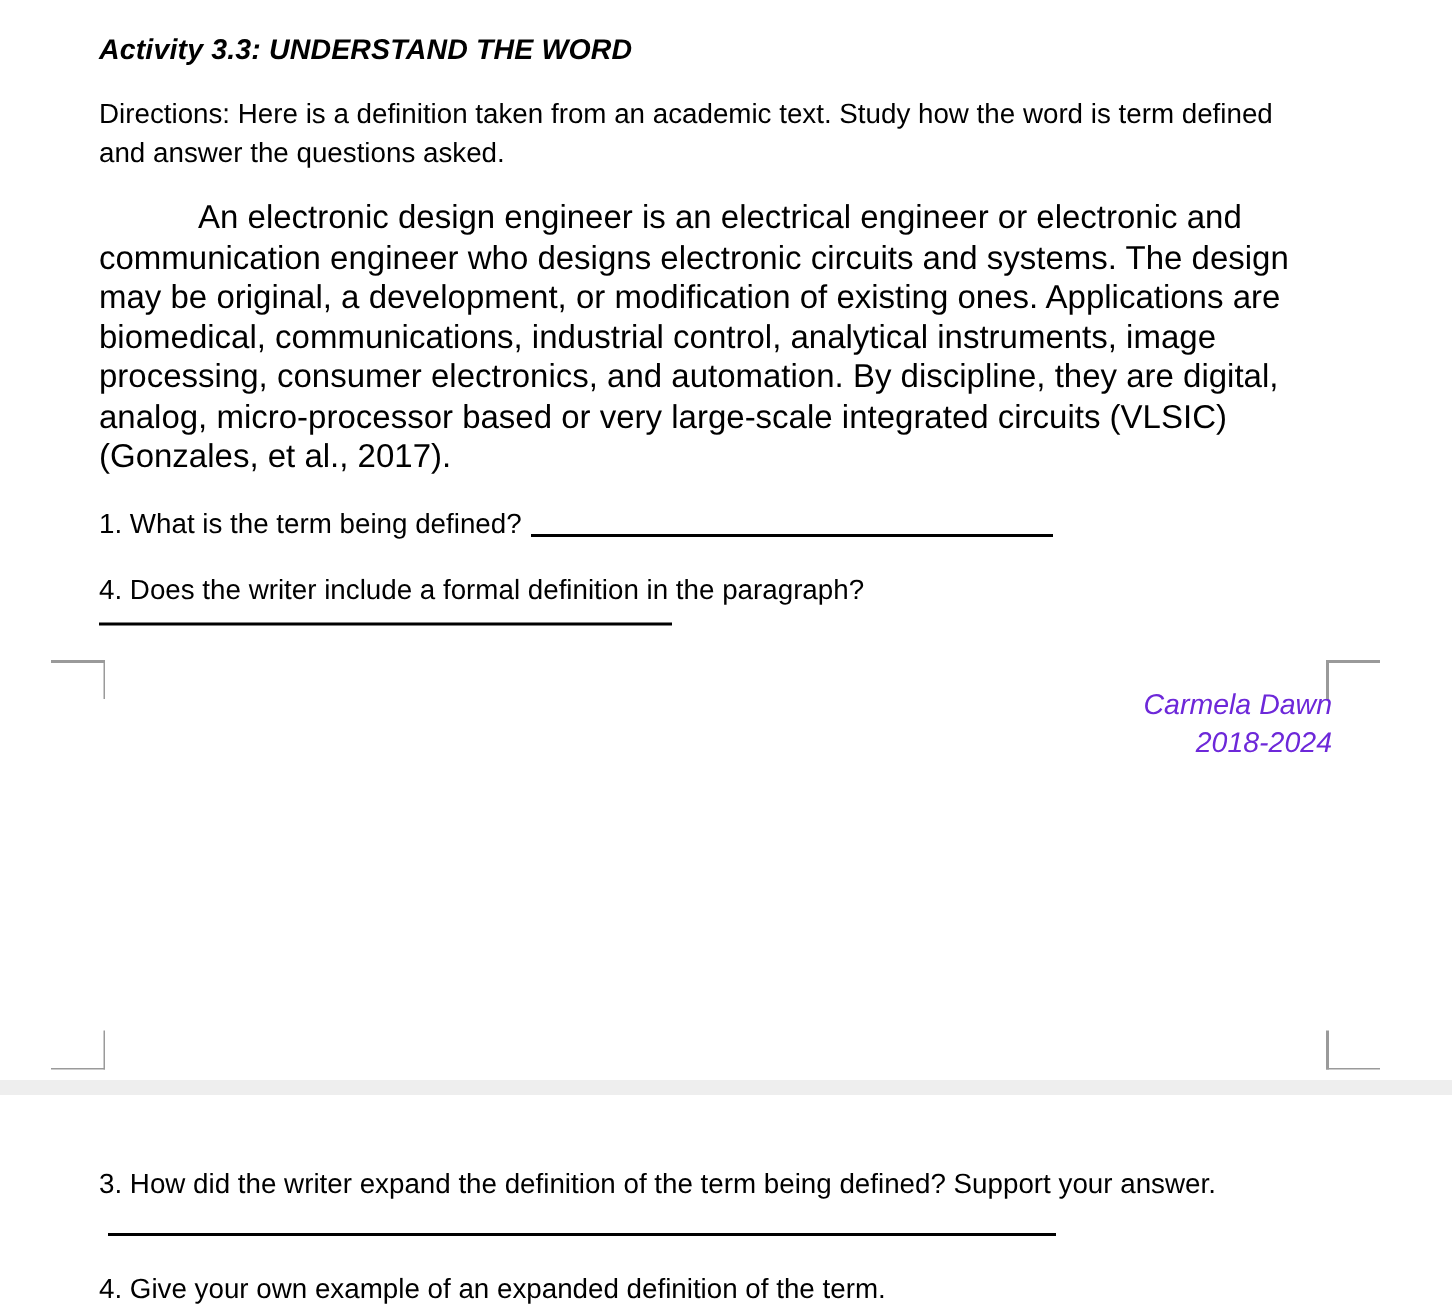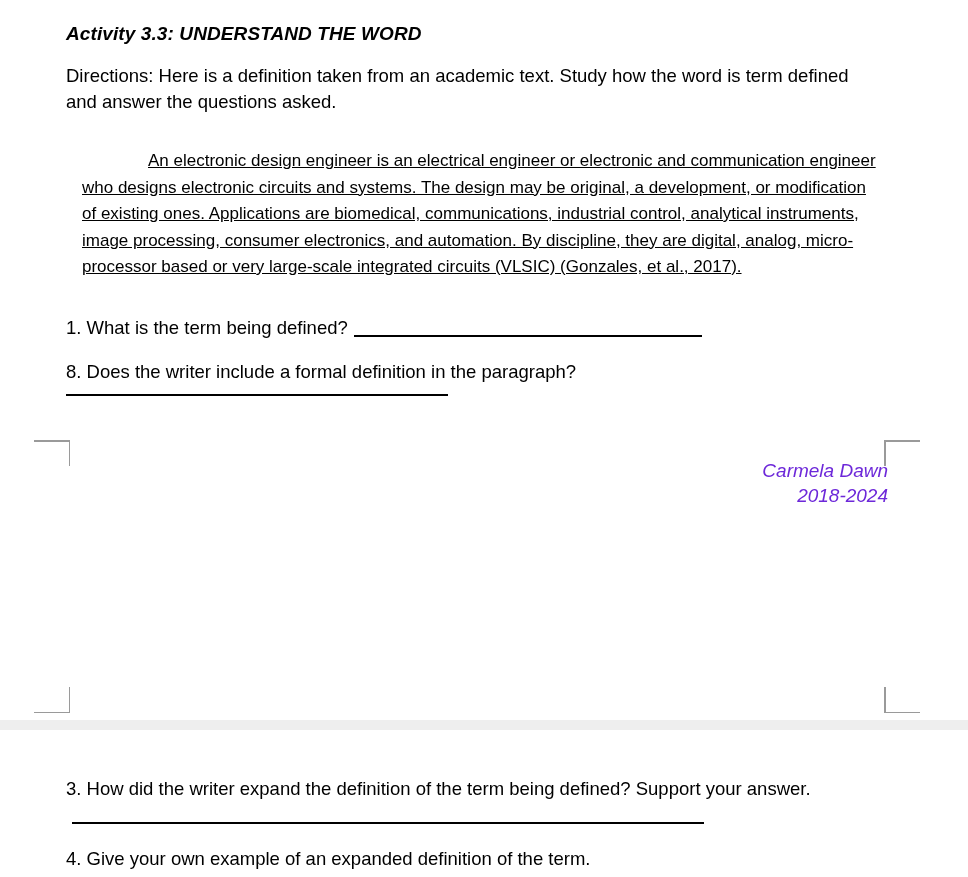--- a/index.html
+++ b/index.html
@@ -52,27 +52,26 @@
 
   .directions {
     font-size: 18.5px;
     line-height: 26px;
     margin: 0;
     padding-top: 16px;
     max-width: 800px;
   }
 
   .body-paragraph {
-    font-size: 17px;
+    font-size: 22px;
     line-height: 26.5px;
-    margin: 16px;
+    margin: 0;
     padding-top: 17px;
     text-indent: 66px;
     max-width: 800px;
-    text-decoration: underline;
   }
 
   .question {
     font-size: 18.5px;
     line-height: 26px;
     margin: 0;
     padding-top: 18px;
     max-width: 820px;
   }
 
@@ -156,21 +155,21 @@
 
   <p class="directions">Directions: Here is a definition taken from an academic text. Study how the word is term defined and answer the questions asked.</p>
 
   <p class="body-paragraph">An electronic design engineer is an electrical engineer or electronic and communication engineer who designs electronic circuits and systems. The design may be original, a development, or modification of existing ones. Applications are biomedical, communications, industrial control, analytical instruments, image processing, consumer electronics, and automation. By discipline, they are digital, analog, micro-processor based or very large-scale integrated circuits (VLSIC) (Gonzales, et al., 2017).</p>
 
   <p class="question">
     <span class="q-text">1. What is the term being defined?</span><span class="answer-rule rule-q1"></span>
   </p>
 
   <p class="question">
-    <span class="q-text">8. Does the writer include a formal definition in the paragraph?</span>
+    <span class="q-text">4. Does the writer include a formal definition in the paragraph?</span>
     <span class="answer-rule rule-q2"></span>
   </p>
 
   <div class="footer-block">
     <div>Carmela Dawn</div>
     <div>2018-2024</div>
   </div>
 
 </div>
 

